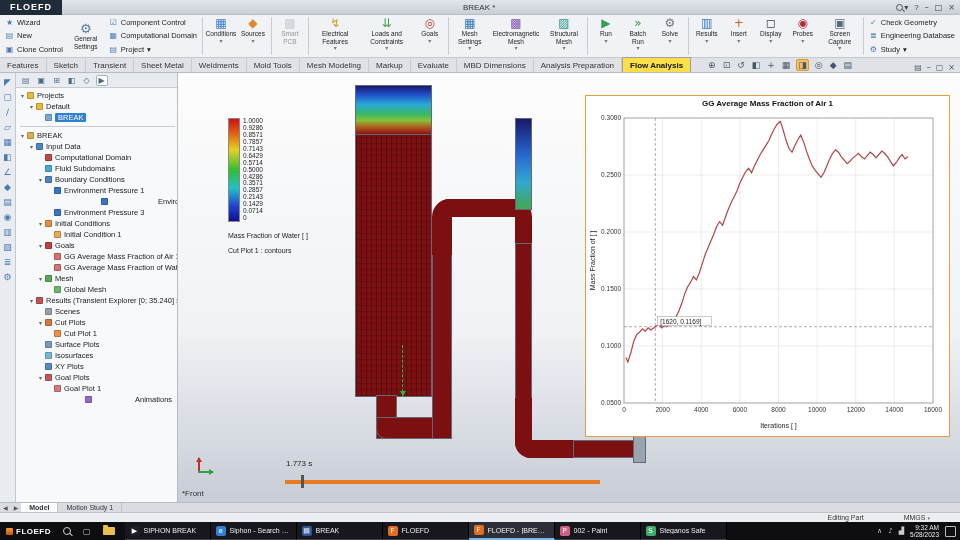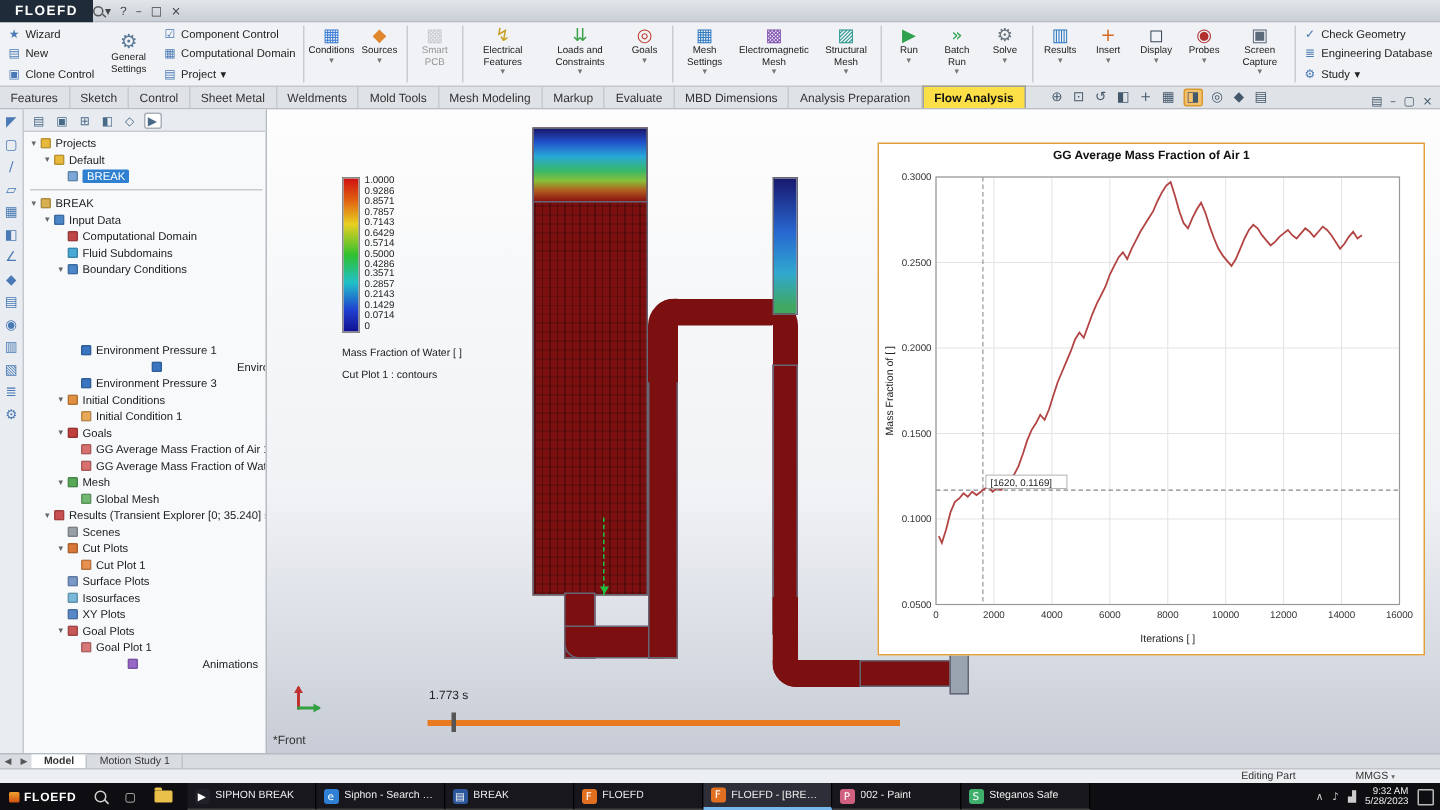--- a/index.html
+++ b/index.html
@@ -129,20 +129,21 @@
   #tb-clock{font-size:6.5px;line-height:7px;text-align:right;color:#eee;}
   #tb-action{width:9px;height:9px;border:1px solid #bbb;border-radius:1px;}
 </style>
 </head>
 <body>
 
 <div id="app">
 
   <div id="titlebar">
     <div class="app-logo">FLOEFD</div>
+    <div class="tb-title">BREAK *</div>
     <div class="tb-icons">
       <span class="tbi">
           <span class="mag"></span>
           <span class="g">▾</span>
         </span>
       <span class="tbi">?</span>
       <span class="tbi g">–</span>
       <span class="tbi g">□</span>
       <span class="tbi g">×</span>
     </div>
@@ -289,21 +290,21 @@
           <span>Study</span>
           <span class="g">▾</span>
         </div>
       </div>
   </div>
 
   <div id="tabrow">
     <div id="feature-tabs">
         <div class="ftab">Features</div>
         <div class="ftab">Sketch</div>
-        <div class="ftab">Control</div>
+        <div class="ftab">Transient</div>
         <div class="ftab">Sheet Metal</div>
         <div class="ftab">Weldments</div>
         <div class="ftab">Mold Tools</div>
         <div class="ftab">Mesh Modeling</div>
         <div class="ftab">Markup</div>
         <div class="ftab">Evaluate</div>
         <div class="ftab">MBD Dimensions</div>
         <div class="ftab">Analysis Preparation</div>
         <div class="ftab active">Flow Analysis</div>
       </div>
@@ -389,21 +390,21 @@
           <div class="trow" style="padding-left: 19px;">
             <span class="texp g"></span>
             <span class="ticon" style="background: rgb(72, 168, 216);"></span>
             <span class="tlabel">Fluid Subdomains</span>
           </div>
           <div class="trow" style="padding-left: 19px;">
             <span class="texp g">▾</span>
             <span class="ticon" style="background: rgb(74, 134, 200);"></span>
             <span class="tlabel">Boundary Conditions</span>
           </div>
-          <div class="trow" style="padding-left: 28px; margin-top: 43px;">
+          <div class="trow" style="padding-left: 28px;">
             <span class="texp g"></span>
             <span class="ticon" style="background: rgb(58, 118, 192);"></span>
             <span class="tlabel">Environment Pressure 1</span>
           </div>
           <div class="trow" style="padding-left: 28px; gap: 47px;">
             <span class="texp g"></span>
             <span class="ticon" style="background: rgb(58, 118, 192);"></span>
             <span class="tlabel">Environment Pressure 2</span>
           </div>
           <div class="trow" style="padding-left: 28px;">

